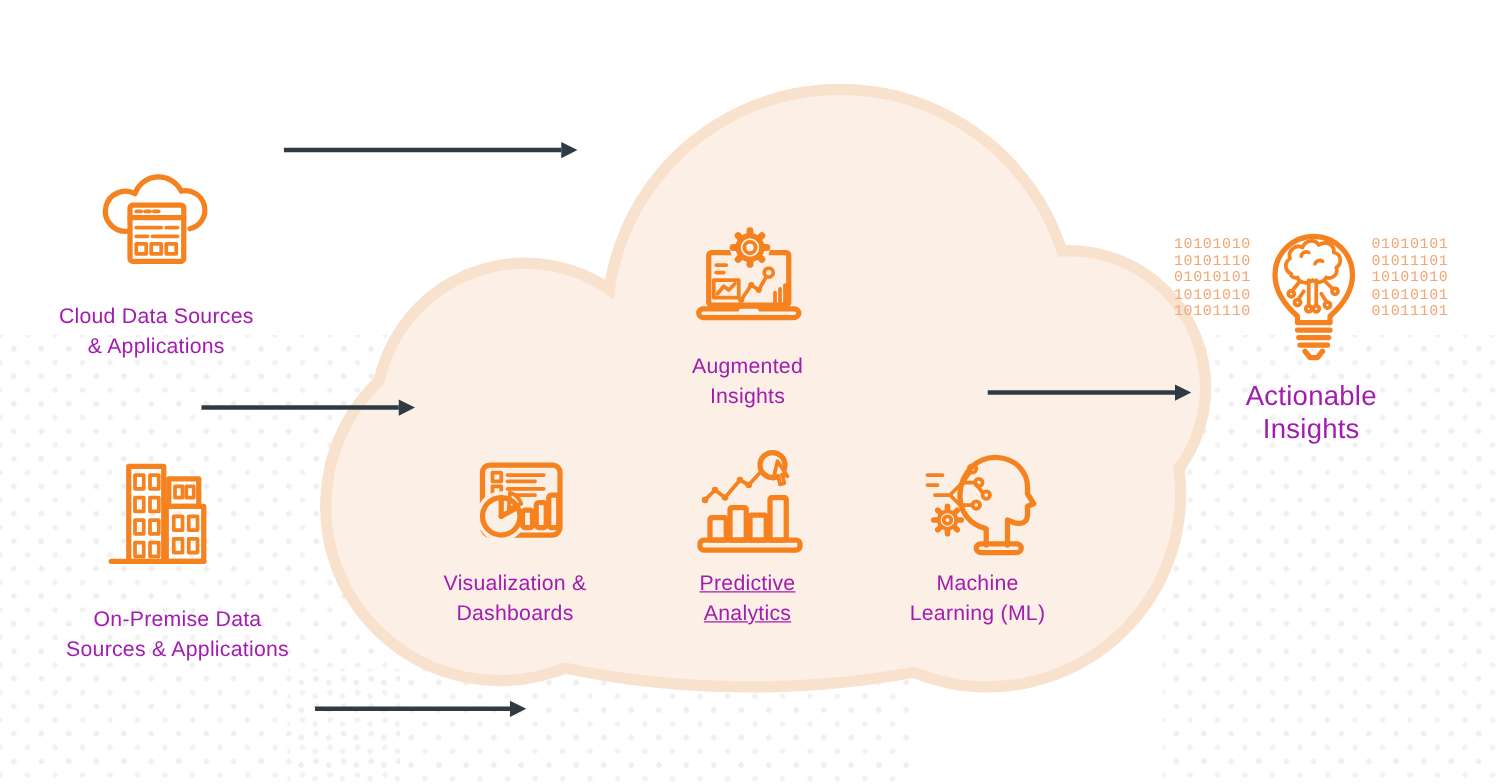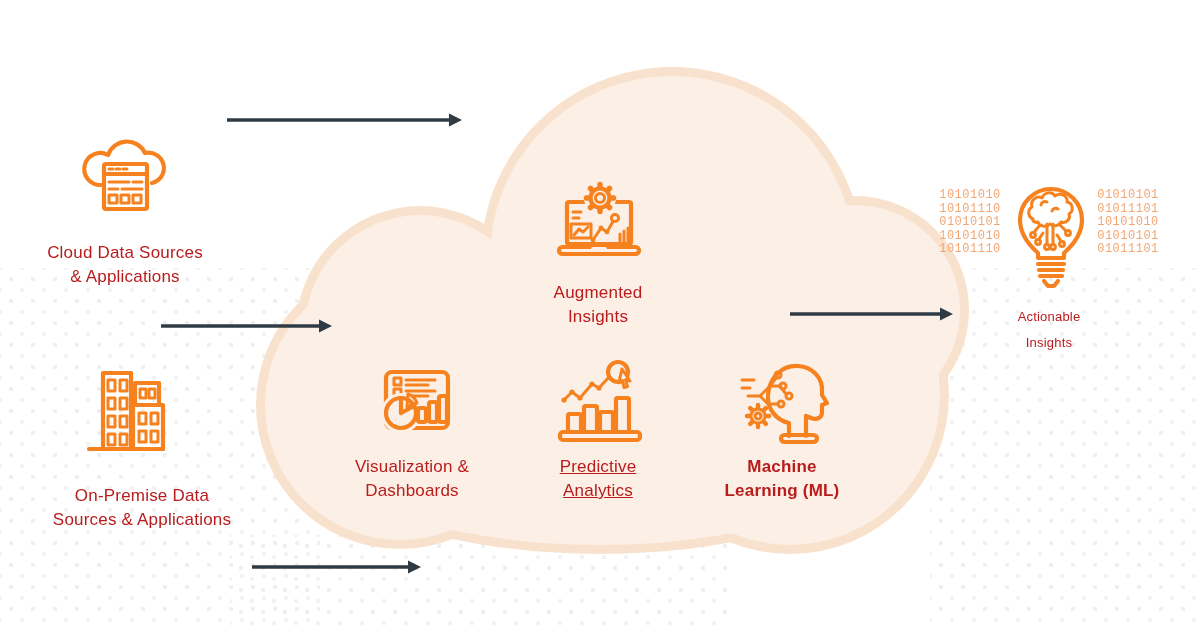--- a/index.html
+++ b/index.html
@@ -23,23 +23,23 @@
   .arrow path{fill:#2f3b44;}
   .node-icon{position:absolute;z-index:3;}
   .node-icon svg{display:block;}
   .icon-stroke{stroke:#F5821F;fill:none;stroke-width:4.2;stroke-linecap:round;stroke-linejoin:round;}
   .icon-stroke-thin{stroke:#F5821F;fill:none;stroke-width:3;stroke-linecap:round;stroke-linejoin:round;}
   .icon-fill{fill:#F5821F;stroke:none;}
   .mask-fill{fill:#FCEFE5;stroke:none;}
   .mask-white{fill:#ffffff;stroke:none;}
   .label{
     position:absolute;z-index:3;text-align:center;white-space:pre-line;
-    font-size:17px;line-height:24px;letter-spacing:.2px;color:#b91c1c;
-  }
-  .label-lg{font-size:13px;line-height:26px;}
+    font-size:17px;line-height:24px;letter-spacing:.2px;color:#a21caf;
+  }
+  .label-lg{font-size:22px;line-height:26px;}
   .binary{
     position:absolute;z-index:3;text-align:center;white-space:pre-line;
     font-family:Liberation Mono, monospace;
     font-size:12px;line-height:13.5px;letter-spacing:.5px;color:#F4A672;
   }
 </style>
 </head>
 <body>
 
 <div class="dots" style="left:0;top:268px;width:320px;height:359px;"></div>
@@ -226,21 +226,21 @@
         <line x1="22" y1="73.5" x2="22" y2="77"></line>
       <line x1="27.3" y1="60.7" x2="29.8" y2="58.2"></line>
         <line x1="27.3" y1="71.3" x2="29.8" y2="73.8"></line>
       <line x1="16.7" y1="60.7" x2="14.2" y2="58.2"></line>
         <line x1="16.7" y1="71.3" x2="14.2" y2="73.8"></line>
     </g>
     <circle class="icon-stroke-thin" cx="22" cy="66" r="7" style="fill:#FCEFE5;"></circle>
     <circle class="icon-stroke-thin" cx="22" cy="66" r="3"></circle>
   </svg>
 </div>
-<div class="label" style="left:702px;top:455px;width:160px;font-weight:bold;">Machine
+<div class="label" style="left:702px;top:455px;width:160px;">Machine
 Learning (ML)</div>
 
 <div class="binary" style="left:934px;top:189px;width:72px;">10101010
 10101110
 01010101
 10101010
 10101110</div>
 <div class="node-icon" style="left:1007px;top:175px;">
   <svg width="88" height="118" viewBox="0 0 88 118">
     <path class="icon-stroke" d="M31,78 C22,70 13,59 13,45 A31,31 0 0 1 75,45 C75,59 66,70 57,78 L57,83 L31,83 Z"></path>

